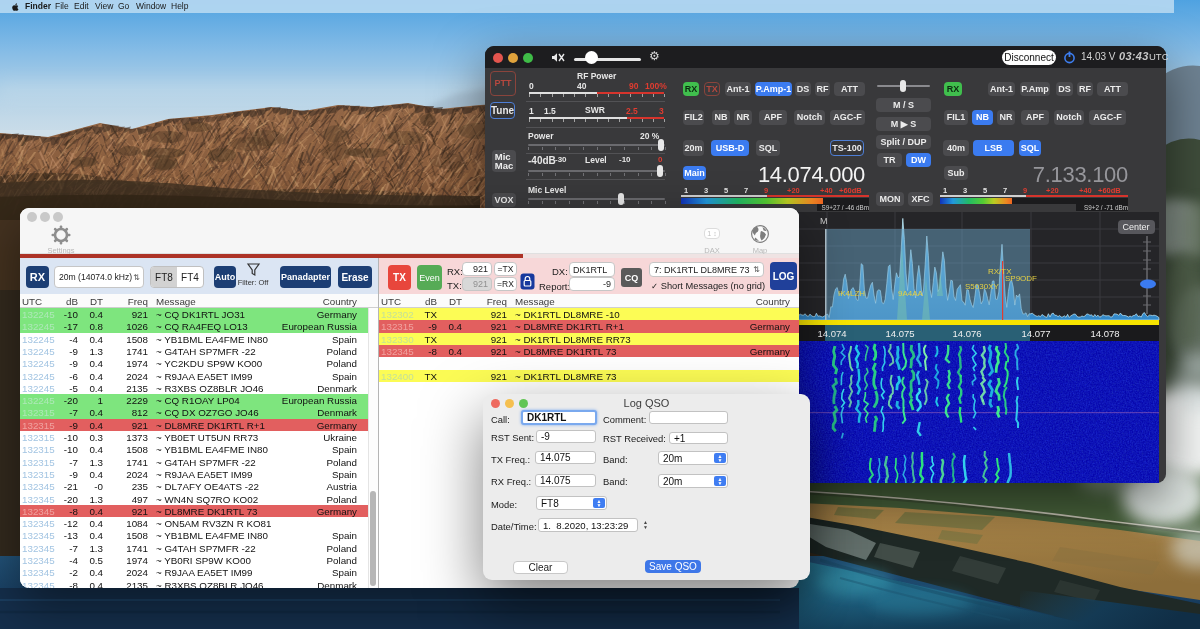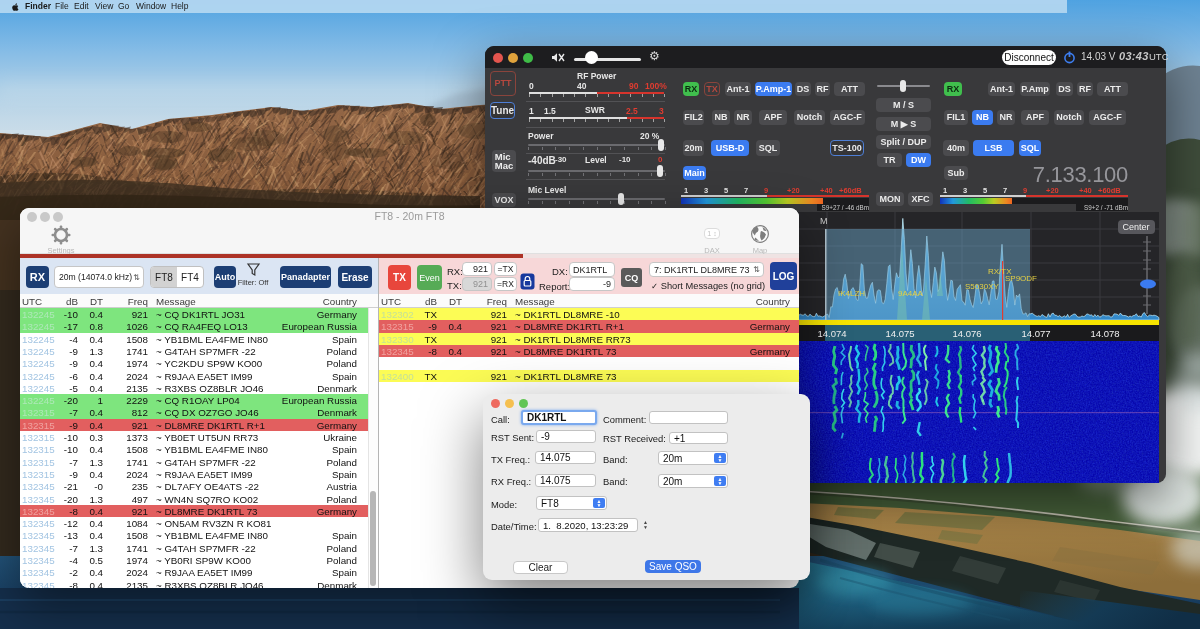--- a/index.html
+++ b/index.html
@@ -1,16 +1,16 @@
 <!DOCTYPE html>
 <html><head><meta charset="utf-8"><style>
 *{margin:0;padding:0;box-sizing:border-box}
 html,body{width:1200px;height:629px;overflow:hidden;font-family:"Liberation Sans",sans-serif;position:relative;background:#9cc4e4}
 #wall{position:absolute;left:0;top:0}
-#menubar{position:absolute;left:0;top:0;width:1067px;height:13px;background:rgba(178,214,240,0.95);font-size:8.5px;color:#1a1a1a}
+#menubar{position:absolute;left:0;top:0;width:1174px;height:13px;background:rgba(178,214,240,0.95);font-size:8.5px;color:#1a1a1a}
 .mi{position:absolute;top:1px;line-height:11px}
 
 #ic{position:absolute;left:485px;top:46px;width:681px;height:437px;background:#39393b;border-radius:9px;box-shadow:0 18px 50px rgba(0,0,0,0.5);font-family:"Liberation Sans",sans-serif}
 #ictb{position:absolute;left:0;top:0;width:100%;height:22px;background:#1d1d1f;border-radius:9px 9px 0 0}
 .tl{position:absolute;width:10px;height:10px;border-radius:50%;top:7px}
 .ic-el{position:absolute}
 .b{position:absolute;background:#4b4b4e;border-radius:4px;color:#ececec;font-size:9px;font-weight:700;display:flex;align-items:center;justify-content:center;line-height:1;white-space:nowrap}
 .b.blue{background:#3b7bf0;color:#fff}
 .b.green{background:#40bf4d;color:#0c2a10}
 .b.txred{background:#3a3a3c;border:1px solid #8a443c;color:#b5483f}
@@ -2108,20 +2108,21 @@
 <div class="b " style="left:512px;top:64px;width:18px;height:15px">NR</div>
 <div class="b " style="left:536px;top:64px;width:28px;height:15px">APF</div>
 <div class="b " style="left:569px;top:64px;width:30px;height:15px">Notch</div>
 <div class="b " style="left:604px;top:64px;width:37px;height:15px">AGC-F</div>
 <div class="b " style="left:458px;top:94px;width:26px;height:16px">40m</div>
 <div class="b blue" style="left:488px;top:94px;width:41px;height:16px">LSB</div>
 <div class="b blue" style="left:534px;top:94px;width:22px;height:16px">SQL</div>
 <div class="b " style="left:459px;top:120px;width:24px;height:14px">Sub</div>
 <div class="strack" style="left:392px;top:39px;width:53px;background:#8a8a8e;height:2px"></div>
 <div class="knob" style="left:415px;top:34px"></div>
+<div class="ic-el" style="left:230px;top:116px;width:150px;text-align:right;color:#f4f4f4;font-size:22px;letter-spacing:-0.3px">14.074.000</div>
 <div class="ic-el" style="left:490px;top:116px;width:153px;text-align:right;color:#96969b;font-size:22px;letter-spacing:-0.3px">7.133.100</div>
 <div class="mlab" style="left:199px;top:140px;font-size:7.5px">1</div>
     <div class="mlab" style="left:219px;top:140px;font-size:7.5px">3</div>
     <div class="mlab" style="left:239px;top:140px;font-size:7.5px">5</div>
     <div class="mlab" style="left:259px;top:140px;font-size:7.5px">7</div>
     <div class="mlab r" style="left:279px;top:140px;font-size:7.5px">9</div>
     <div class="mlab r" style="left:302px;top:140px;font-size:7.5px">+20</div>
     <div class="mlab r" style="left:335px;top:140px;font-size:7.5px">+40</div>
     <div class="mlab r" style="left:354px;top:140px;font-size:7.5px">+60dB</div>
     <div class="ic-el" style="left:196px;top:149px;width:86px;height:1.5px;background:#d0d0d0"></div>
@@ -2288,21 +2289,20 @@
         <line x1="658" y1="259" x2="666" y2="259"></line>
 </g>
 <ellipse cx="663" cy="238" rx="8" ry="4.5" fill="#3b7bf0"></ellipse>
 </svg>
 </div>
 <div id="ft8">
     <div class="top"></div>
 <div class="tl" style="left:7px;top:4px"></div>
 <div class="tl" style="left:20px;top:4px"></div>
 <div class="tl" style="left:33px;top:4px"></div>
-<div style="position:absolute;left:0;top:2px;width:779px;text-align:center;font-size:10.5px;color:#9b9b9b">FT8 - 20m FT8</div>
 <svg style="position:absolute;left:31px;top:17px" width="20" height="20" viewBox="0 0 20 20">
 <g fill="#8e8e8e">
 <circle cx="10" cy="10" r="6" fill="none" stroke="#8e8e8e" stroke-width="2.6"></circle>
 <g>
 <rect x="8.7" y="0.5" width="2.6" height="4" rx="1"></rect>
 <rect x="8.7" y="15.5" width="2.6" height="4" rx="1"></rect>
 <rect x="0.5" y="8.7" width="4" height="2.6" rx="1"></rect>
 <rect x="15.5" y="8.7" width="4" height="2.6" rx="1"></rect>
 <rect x="8.7" y="0.5" width="2.6" height="4" rx="1" transform="rotate(45 10 10)"></rect>
 <rect x="8.7" y="15.5" width="2.6" height="4" rx="1" transform="rotate(45 10 10)"></rect>
@@ -2602,20 +2602,21 @@
       <span style="left:136px">~ DK1RTL DL8MRE 73</span>
       <span class="rt" style="left:261px;width:150px"></span>
     </div>
 <div style="position:absolute;left:348px;top:100px;width:10px;height:280px;background:#fdfdfd;border-left:1px solid #e4e4e4"></div>
 <div style="position:absolute;left:350px;top:283px;width:6px;height:95px;background:#b6b6b6;border-radius:3px"></div>
 </div>
 <div id="log">
 <div class="tl" style="left:8px;top:5px;width:9px;height:9px;background:#ee6a5f"></div>
 <div class="tl" style="left:22px;top:5px;width:9px;height:9px;background:#f5bf4e"></div>
 <div class="tl" style="left:36px;top:5px;width:9px;height:9px;background:#62c554"></div>
+<div style="position:absolute;left:0;top:3px;width:100%;text-align:center;font-size:11px;color:#3c3c3c">Log QSO</div>
 <div class="lb" style="left:8px;top:20px">Call:</div>
 <div class="lb" style="left:120px;top:20px">Comment:</div>
 <div class="lb" style="left:8px;top:38px">RST Sent:</div>
 <div class="lb" style="left:120px;top:39px">RST Received:</div>
 <div class="lb" style="left:8px;top:60px">TX Freq.:</div>
 <div class="lb" style="left:120px;top:60px">Band:</div>
 <div class="lb" style="left:8px;top:82px">RX Freq.:</div>
 <div class="lb" style="left:120px;top:82px">Band:</div>
 <div class="lb" style="left:8px;top:105px">Mode:</div>
 <div class="lb" style="left:8px;top:127px">Date/Time:</div>

